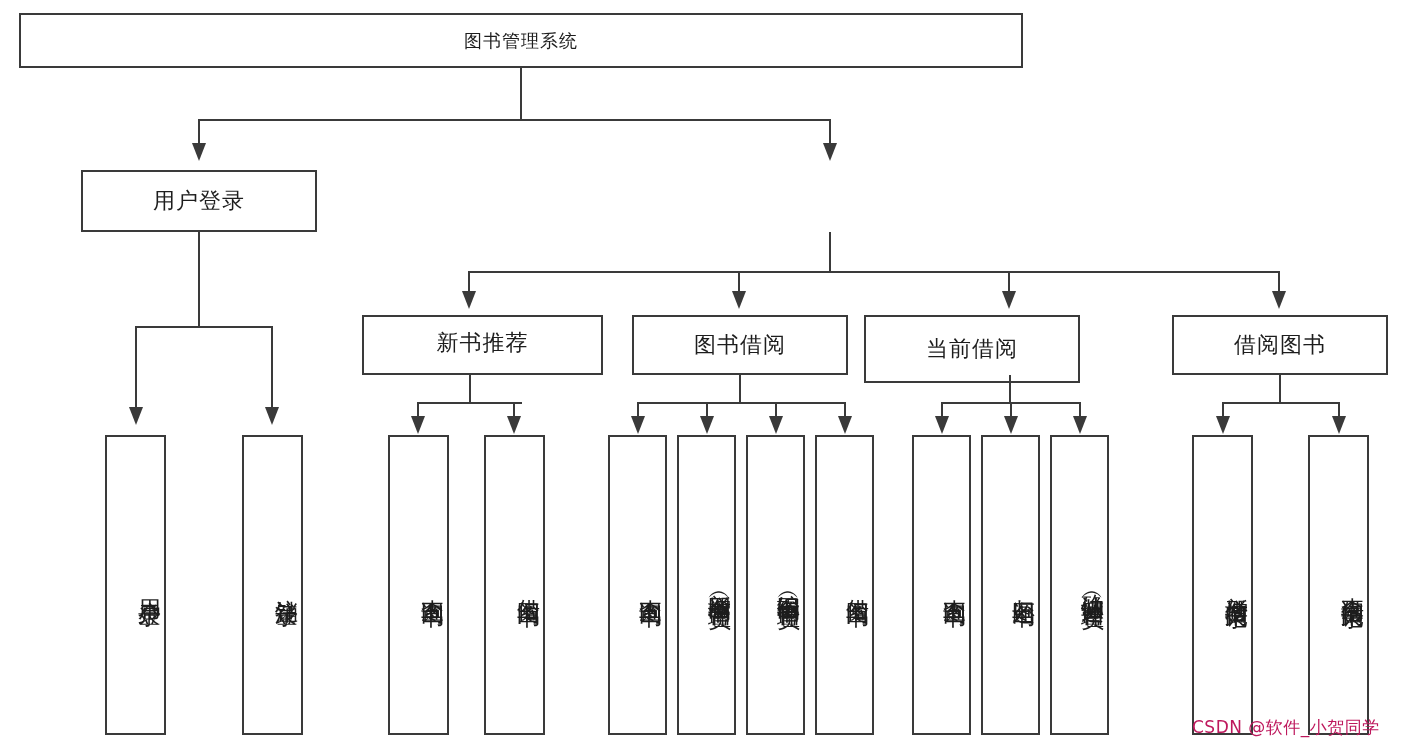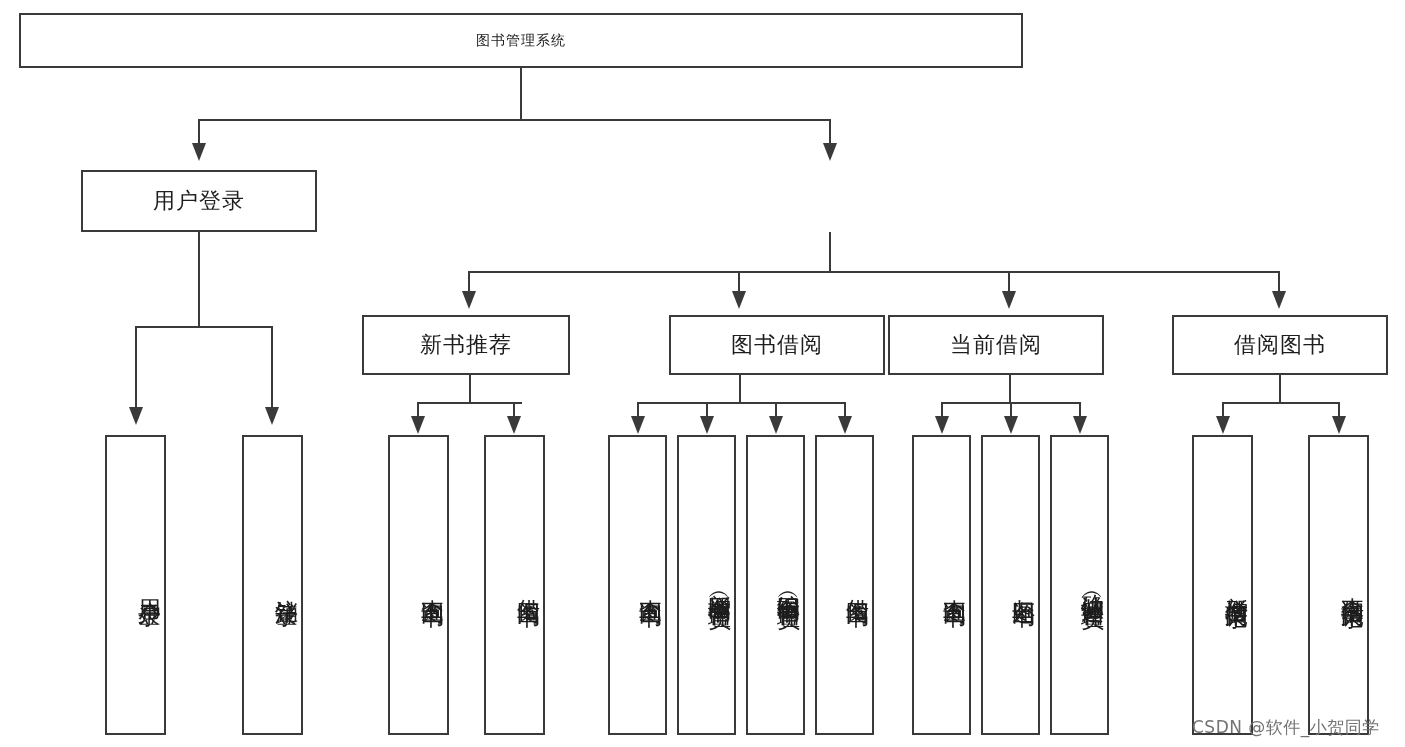--- a/index.html
+++ b/index.html
@@ -26,21 +26,21 @@
     justify-content:center;
     text-align:center;
     color:#1d1d1d;
     letter-spacing:1px;
   }
   .node.h{
     font-size:22px;
     line-height:1.2;
   }
   .node.root{
-    font-size:14px;
+    font-size:18px;
   }
   
   .node.v{
     writing-mode:vertical-rl;
     text-orientation:upright;
     font-size:23px;
     line-height:1.25;
     letter-spacing:2px;
     padding:6px 0;
     align-items:flex-start;
@@ -65,21 +65,21 @@
     position:absolute;
     width:0;height:0;
     border-left:7px solid transparent;
     border-right:7px solid transparent;
     border-top:18px solid #3a3a3a;
   }
   
   #watermark{
     position:absolute;
     font-size:17px;
-    color:#737373;
+    color:#be185d;
     letter-spacing:0.5px;
     white-space:nowrap;
     user-select:none;
   }
 </style>
 </head>
 <body>
 
 <div id="canvas">
 
@@ -107,25 +107,25 @@
   <div class="hline" style="left:468px;top:271px;width:812px;"></div>
   <div class="vline" style="left:468px;top:271px;height:22px;"></div>
   <div class="arrow" style="left:462px;top:291px;"></div>
   <div class="vline" style="left:738px;top:271px;height:22px;"></div>
   <div class="arrow" style="left:732px;top:291px;"></div>
   <div class="vline" style="left:1008px;top:271px;height:22px;"></div>
   <div class="arrow" style="left:1002px;top:291px;"></div>
   <div class="vline" style="left:1278px;top:271px;height:22px;"></div>
   <div class="arrow" style="left:1272px;top:291px;"></div>
 
-  <div class="node h" style="left:362px;top:315px;width:208px;height:60px;">新书推荐</div>
+  <div class="node h" style="left:362px;top:315px;width:241px;height:60px;font-family:Liberation Mono, monospace;">新书推荐</div>
 
-  <div class="node h" style="left:632px;top:315px;width:216px;height:60px;margin-left:37px;">图书借阅</div>
+  <div class="node h" style="left:632px;top:315px;width:216px;height:60px;">图书借阅</div>
 
-  <div class="node h" style="left:888px;top:315px;width:216px;height:60px;">当前借阅</div>
+  <div class="node h" style="left:864px;top:315px;width:216px;height:68px;">当前借阅</div>
 
   <div class="node h" style="left:1172px;top:315px;width:216px;height:60px;">借阅图书</div>
 
   <div class="vline" style="left:469px;top:375px;height:28px;"></div>
   <div class="hline" style="left:417px;top:402px;width:105px;"></div>
   <div class="vline" style="left:417px;top:402px;height:16px;"></div>
   <div class="arrow" style="left:411px;top:416px;"></div>
   <div class="vline" style="left:513px;top:402px;height:16px;"></div>
   <div class="arrow" style="left:507px;top:416px;"></div>
 

